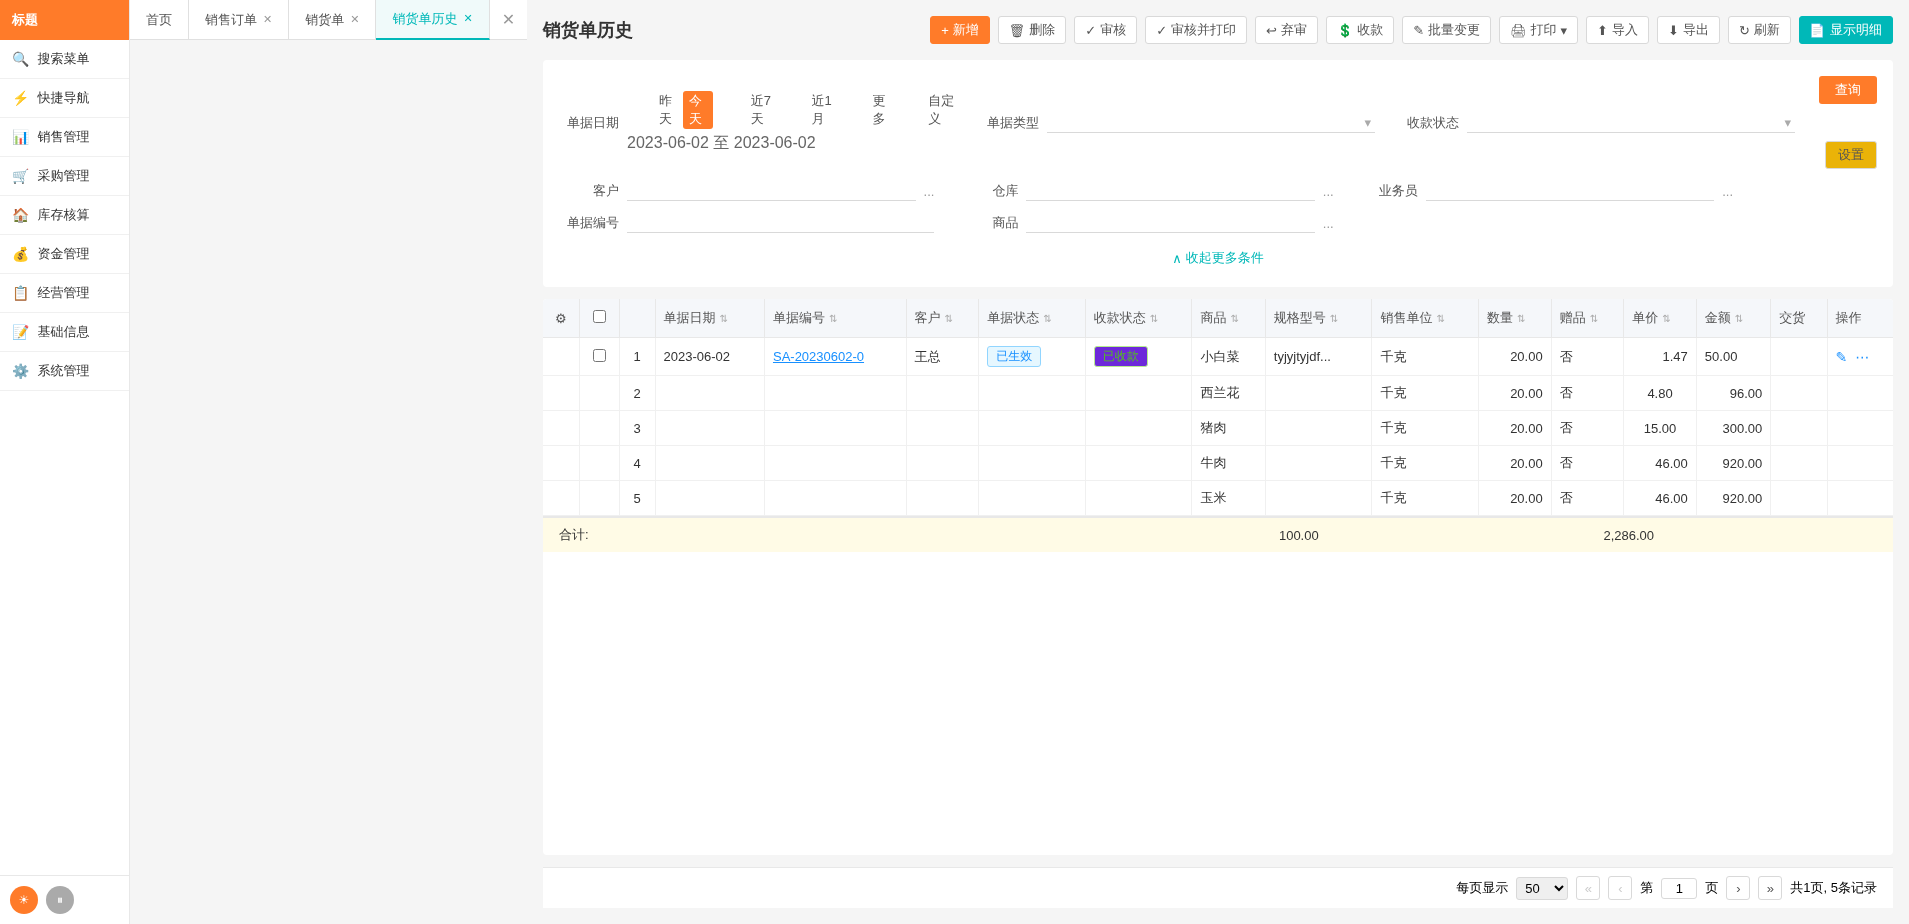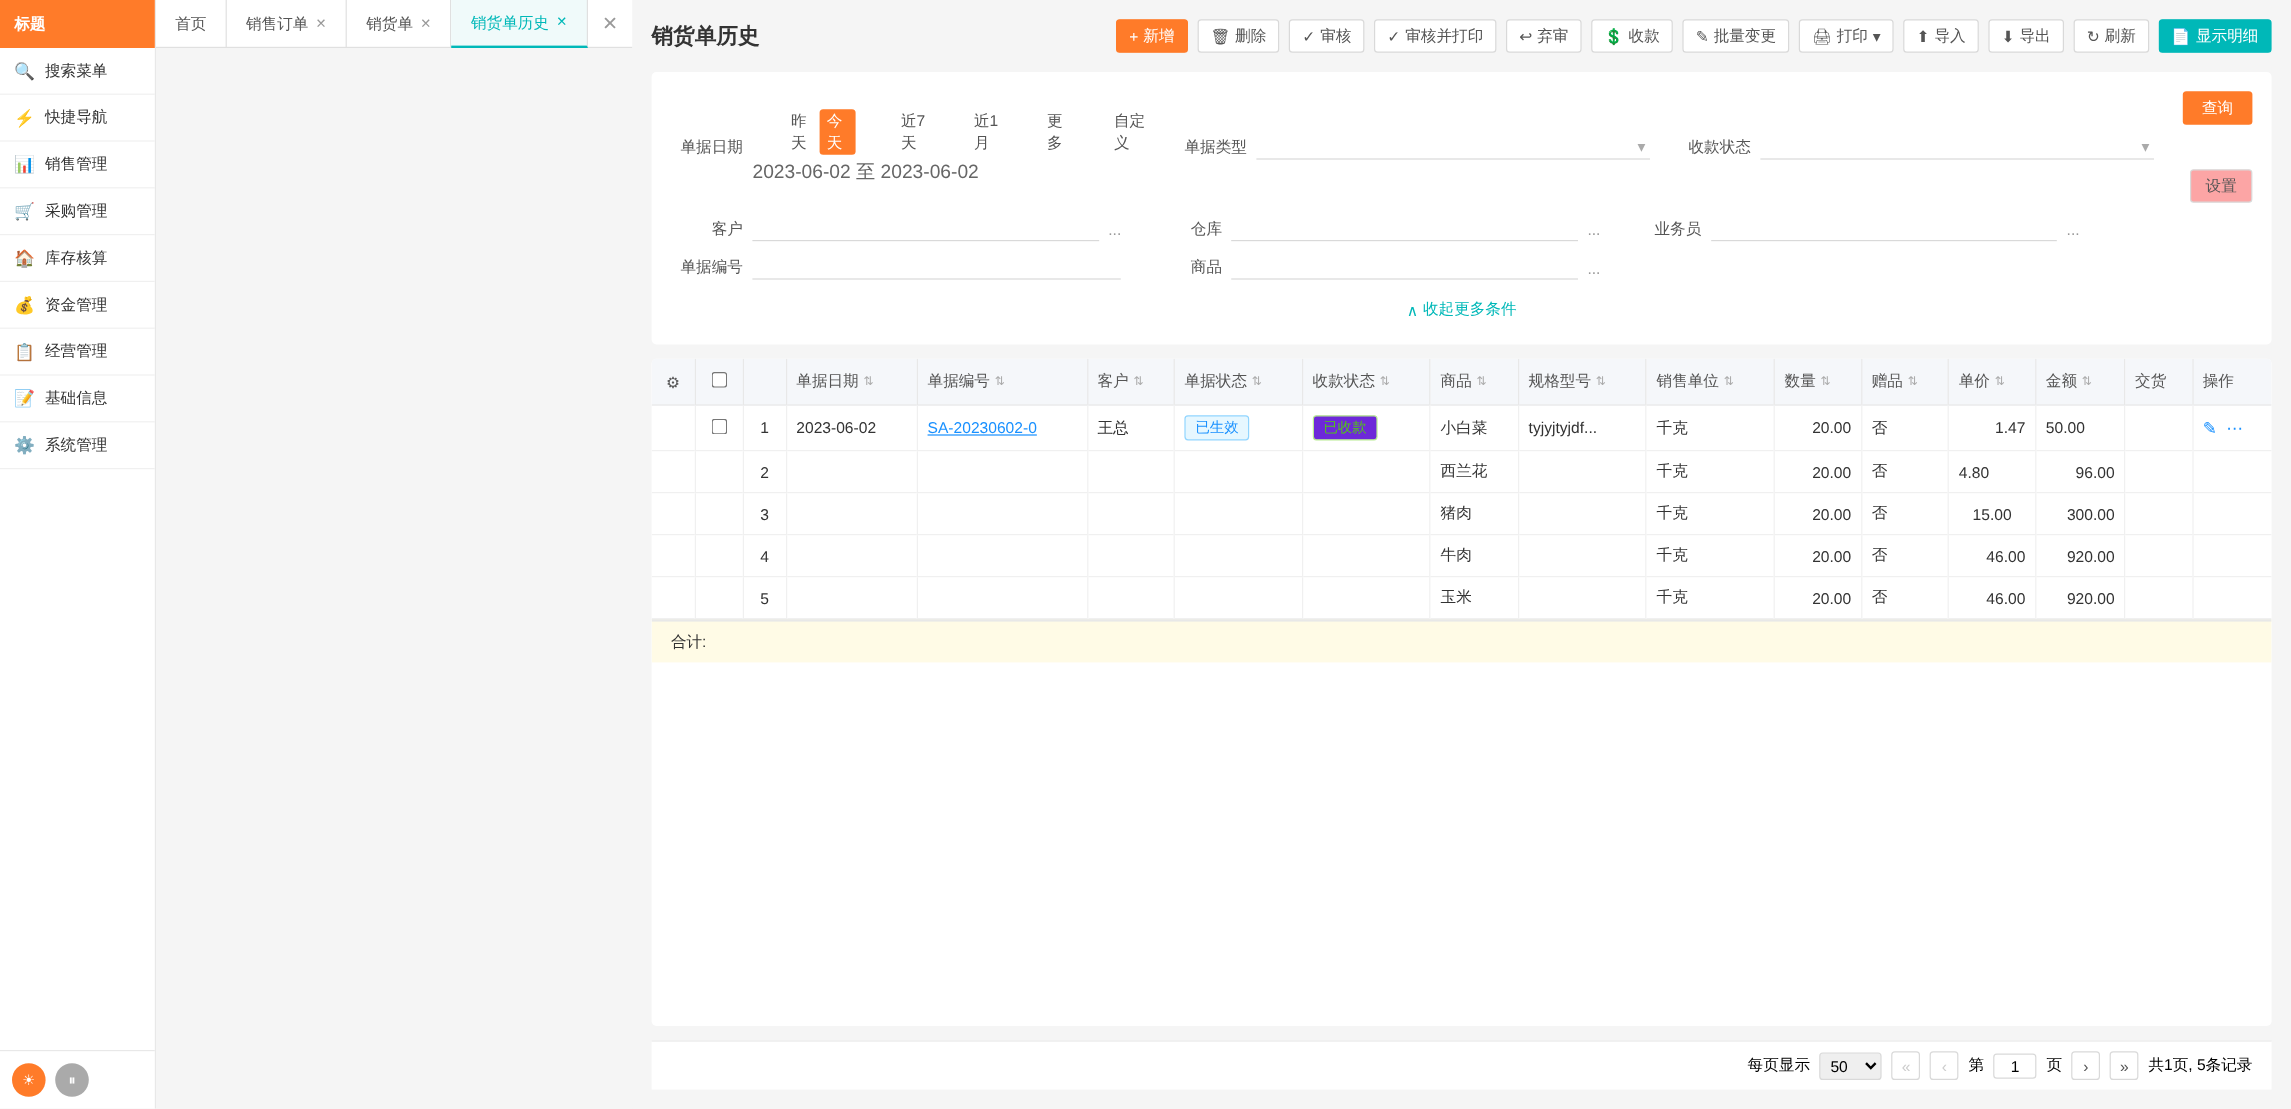--- a/index.html
+++ b/index.html
@@ -325,21 +325,21 @@
     .query-btn {
       background: #ff7b29;
       border: none;
       color: #fff;
       padding: 5px 16px;
       border-radius: 3px;
       cursor: pointer;
       font-size: 13px;
     }
     .settings-btn {
-      background: #fca5a5;
+      background: #eab308;
       border: 1px solid #d9d9d9;
       color: #555;
       padding: 4px 12px;
       border-radius: 3px;
       cursor: pointer;
       font-size: 13px;
       margin-top: 33px;
     }
     .filter-actions {
       display: flex;
@@ -674,21 +674,21 @@
     <td></td>
     <td></td>
     <td></td>
     <td></td>
     <td></td>
     <td>西兰花</td>
     <td></td>
     <td>千克</td>
     <td style="text-align:right;">20.00</td>
     <td>否</td>
-    <td style="text-align:left;">4.80</td>
+    <td style="text-align:center;">4.80</td>
     <td style="text-align:right;">96.00</td>
     <td></td>
     <td></td>
   </tr>
             <tr>
     <td></td>
     <td class="checkbox-col"></td>
     <td class="num-col">3</td>
     <td></td>
     <td></td>
@@ -741,20 +741,34 @@
     <td style="text-align:right;">46.00</td>
     <td style="text-align:right;">920.00</td>
     <td></td>
     <td></td>
   </tr>
           </tbody>
       </table>
 
       <div class="table-footer">
         <span class="total-label">合计:</span>
+        <div class="total-values">
+          <div style="flex:1;"></div>
+          <div style="flex:1;"></div>
+          <div style="flex:1;"></div>
+          <div style="flex:1;"></div>
+          <div style="flex:1;"></div>
+          <div style="flex:1;"></div>
+          <div class="total-qty">100.00</div>
+          <div style="flex:1;"></div>
+          <div style="flex:1;"></div>
+          <div class="total-amount">2,286.00</div>
+          <div style="flex:1;"></div>
+          <div style="flex:1;"></div>
+        </div>
       </div>
     </div>
 
     <div class="pagination-bar">
       <span>每页显示</span>
       <select class="per-page-select">
         <option value="50">50</option>
         <option value="100">100</option>
       </select>
       <div class="pagination-btn disabled">«</div>

